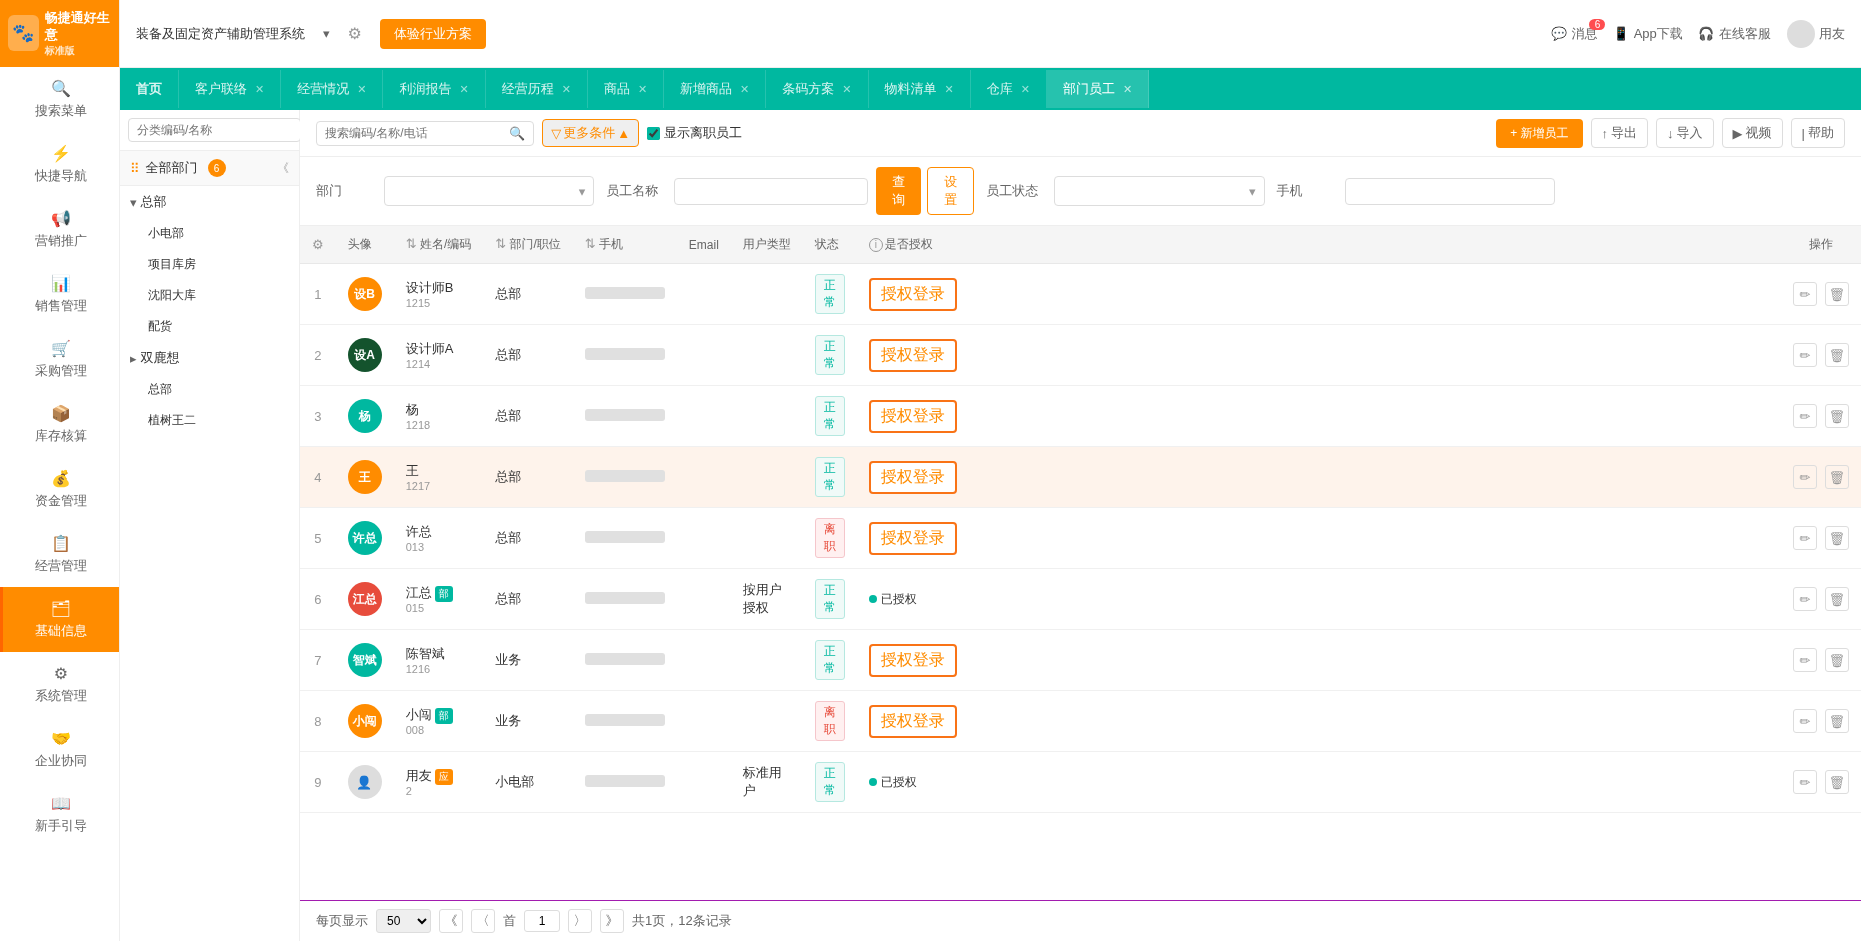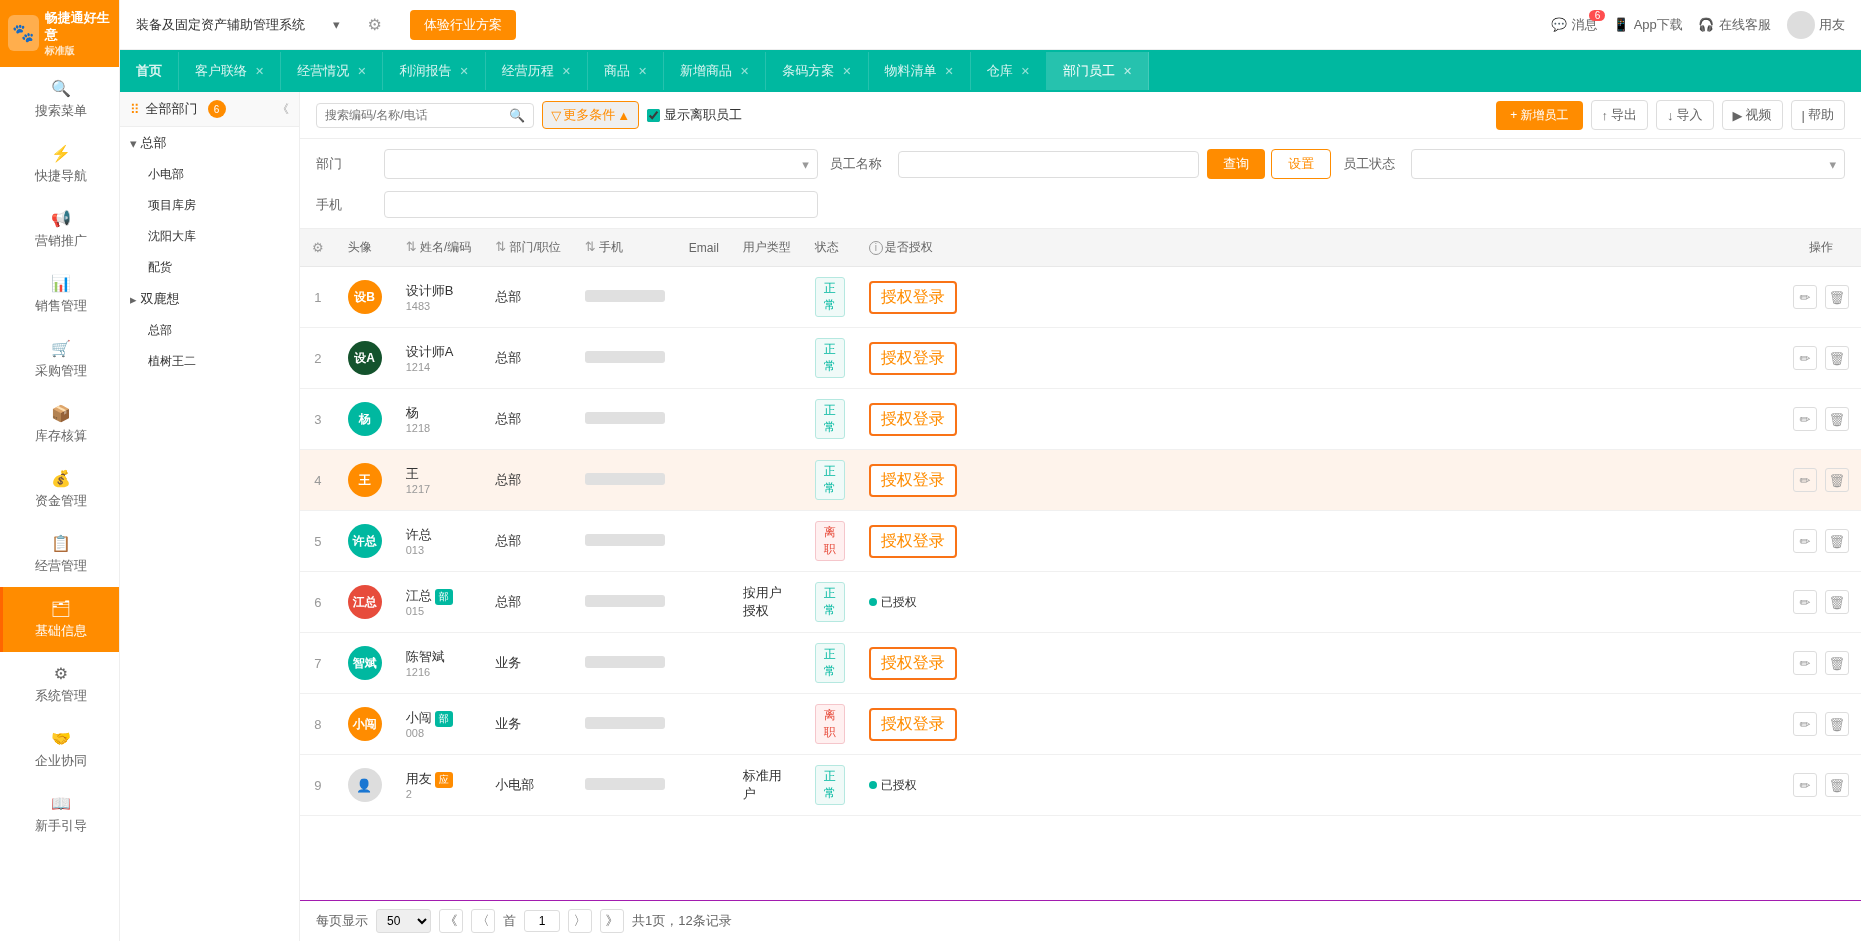--- a/index.html
+++ b/index.html
@@ -11,21 +11,21 @@
     .sidebar-logo-icon { width: 36px; height: 36px; background: rgba(255,255,255,0.3); border-radius: 6px; display: flex; align-items: center; justify-content: center; font-size: 18px; }
     .sidebar-logo-text { line-height: 1.3; font-size: 11px; }
     .sidebar-menu-item { display: flex; flex-direction: column; align-items: center; padding: 12px 8px; cursor: pointer; color: #666; gap: 4px; font-size: 12px; border-left: 3px solid transparent; }
     .sidebar-menu-item.active { background: #ff8c00; color: #fff; border-left-color: #ff6600; }
     .sidebar-menu-item .icon { font-size: 16px; }
 
     
     .main { flex: 1; display: flex; flex-direction: column; overflow: hidden; }
 
     
-    .topbar { background: #fff; border-bottom: 1px solid #eee; padding: 0 16px; height: 50px; display: flex; align-items: center; gap: 28px; }
+    .topbar { background: #fff; border-bottom: 1px solid #eee; padding: 0 16px; height: 68px; display: flex; align-items: center; gap: 18px; }
     .topbar-title { font-size: 13px; color: #333; font-weight: 500; }
     .topbar-dropdown { color: #666; cursor: pointer; }
     .topbar-gear { color: #999; cursor: pointer; font-size: 16px; }
     .topbar-trial-btn { background: #ff8c00; color: #fff; border: none; padding: 6px 14px; border-radius: 4px; cursor: pointer; font-size: 13px; }
     .topbar-right { margin-left: auto; display: flex; align-items: center; gap: 16px; color: #666; font-size: 13px; }
     .topbar-right-item { display: flex; align-items: center; gap: 4px; cursor: pointer; position: relative; }
     .badge { background: #ff4d4f; color: #fff; border-radius: 10px; font-size: 10px; padding: 0 4px; position: absolute; top: -6px; right: -8px; min-width: 16px; text-align: center; }
     .avatar-circle { width: 28px; height: 28px; background: #ddd; border-radius: 50%; }
 
     
@@ -56,21 +56,21 @@
     .toolbar-search { display: flex; align-items: center; border: 1px solid #ddd; border-radius: 4px; padding: 4px 8px; gap: 4px; background: #fff; }
     .toolbar-search input { border: none; outline: none; font-size: 12px; width: 160px; }
     .toolbar-more { color: #ff8c00; font-size: 12px; cursor: pointer; display: flex; align-items: center; gap: 2px; border: 1px solid #ff8c00; border-radius: 4px; padding: 4px 8px; }
     .toolbar-checkbox-label { display: flex; align-items: center; gap: 4px; font-size: 12px; color: #333; cursor: pointer; }
     .toolbar-checkbox-label input[type=checkbox] { accent-color: #00b8a0; }
     .toolbar-right { margin-left: auto; display: flex; align-items: center; gap: 8px; }
     .btn-add { background: #ff8c00; color: #fff; border: none; padding: 6px 14px; border-radius: 4px; cursor: pointer; font-size: 12px; display: flex; align-items: center; gap: 4px; }
     .btn-outline { border: 1px solid #ddd; background: #fff; color: #666; padding: 5px 10px; border-radius: 4px; cursor: pointer; font-size: 12px; display: flex; align-items: center; gap: 3px; }
 
     
-    .filter-row { background: #fff; padding: 10px 16px; border-bottom: 1px solid #eee; display: grid; grid-template-columns: 1fr 1fr 1fr; gap: 12px; align-items: center; }
+    .filter-row { background: #fff; padding: 10px 16px; border-bottom: 1px solid #eee; display: grid; grid-template-columns: 1fr 1fr 1fr 1fr 1fr; gap: 12px; align-items: center; }
     .filter-group { display: flex; align-items: center; gap: 8px; }
     .filter-label { color: #666; font-size: 13px; white-space: nowrap; min-width: 60px; }
     .filter-select { flex: 1; border: 1px solid #ddd; border-radius: 4px; padding: 5px 8px; font-size: 13px; outline: none; background: #fff; display: flex; align-items: center; justify-content: space-between; cursor: pointer; color: #333; min-height: 30px; }
     .filter-select .caret { color: #999; }
     .filter-input { flex: 1; border: 1px solid #ddd; border-radius: 4px; padding: 5px 8px; font-size: 13px; outline: none; }
     .filter-actions { display: flex; gap: 6px; justify-content: flex-end; }
     .btn-query { background: #ff8c00; color: #fff; border: none; padding: 5px 16px; border-radius: 4px; cursor: pointer; font-size: 13px; }
     .btn-set { background: #fff; color: #ff8c00; border: 1px solid #ff8c00; padding: 5px 16px; border-radius: 4px; cursor: pointer; font-size: 13px; }
 
     
@@ -254,20 +254,24 @@
       </div>
     <div class="nav-tab active">
         <span>部门员工</span>
         <span class="close-btn">✕</span>
       </div>
   </div>
 
   <div class="content">
 
     <div class="left-panel">
+      <div class="left-panel-search">
+        <input type="text" placeholder="分类编码/名称" style="">
+        <span style="color:#999;cursor:pointer;">🔍</span>
+      </div>
       <div class="left-panel-header">
         <span class="dot-grid">⠿</span>
         <span>全部部门</span>
         <span style="background:#ff8c00;color:#fff;border-radius:50%;width:18px;height:18px;display:flex;align-items:center;justify-content:center;font-size:10px;margin-left:4px;">6</span>
         <span class="collapse-btn">《</span>
       </div>
       <div class="tree-item" style="padding-left:10px;">
         <span style="color:#666;">▾</span>
         <span>总部</span>
       </div>
@@ -379,21 +383,21 @@
           </thead>
           <tbody id="table-body">
           <tr>
     <td class="center row-num">1</td>
     <td>
                   <div style="width:34px;height:34px;border-radius:50%;background:#ff8c00;display:flex;align-items:center;justify-content:center;color:#fff;font-size:12px;font-weight:bold;">设B</div>
                 </td>
     <td>
       <div class="name-code">
         <div>设计师B</div>
-        <div class="code">1483</div>
+        <div class="code">1215</div>
       </div>
     </td>
     <td>总部</td>
     <td><span class="blurred"></span></td>
     <td></td>
     <td></td>
     <td><span class="status-badge status-normal">正常</span></td>
     <td><button class="auth-btn">授权登录</button></td>
     <td></td>
     <td>

